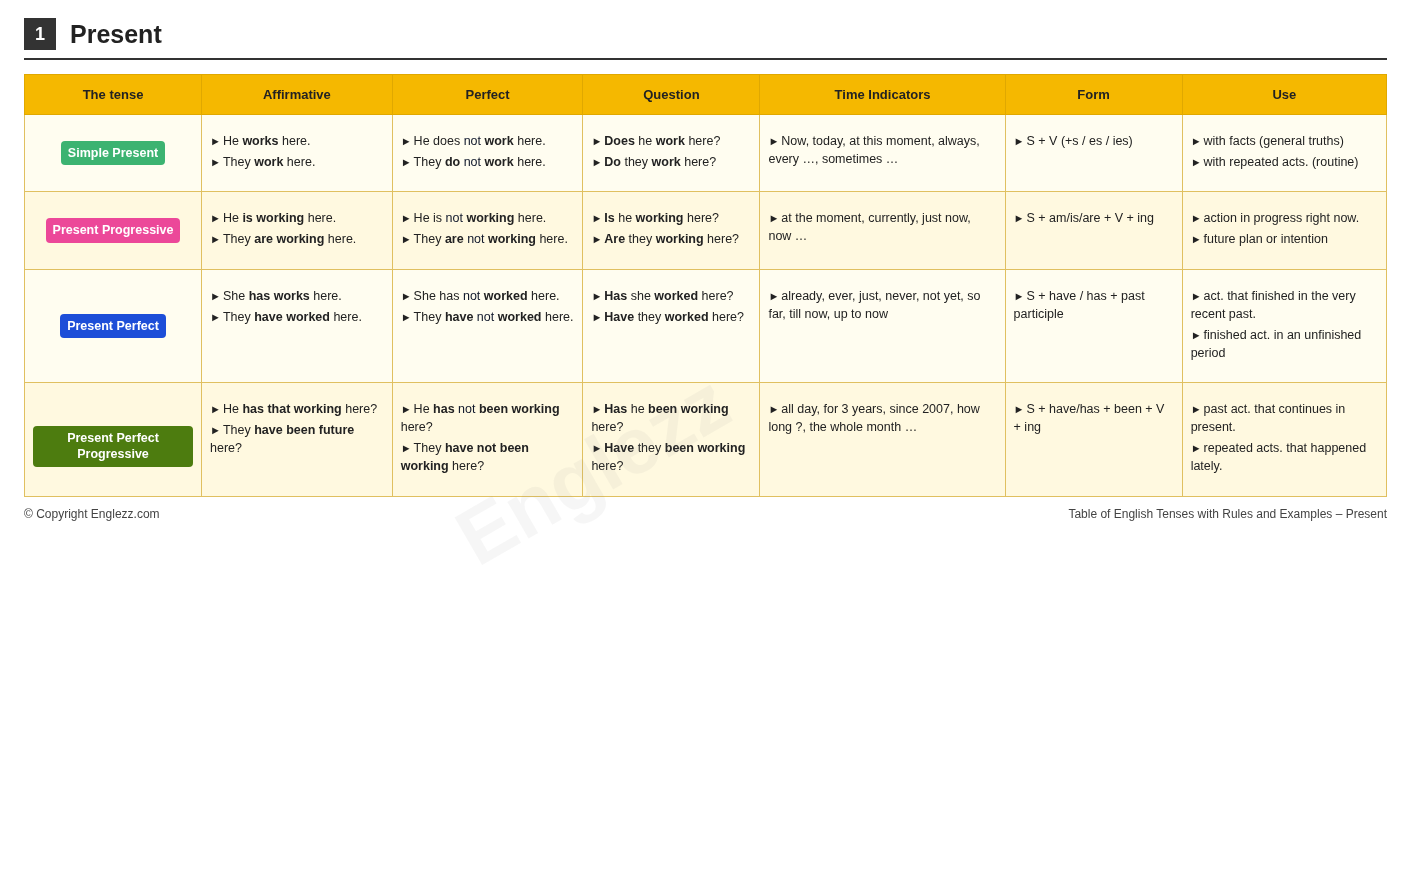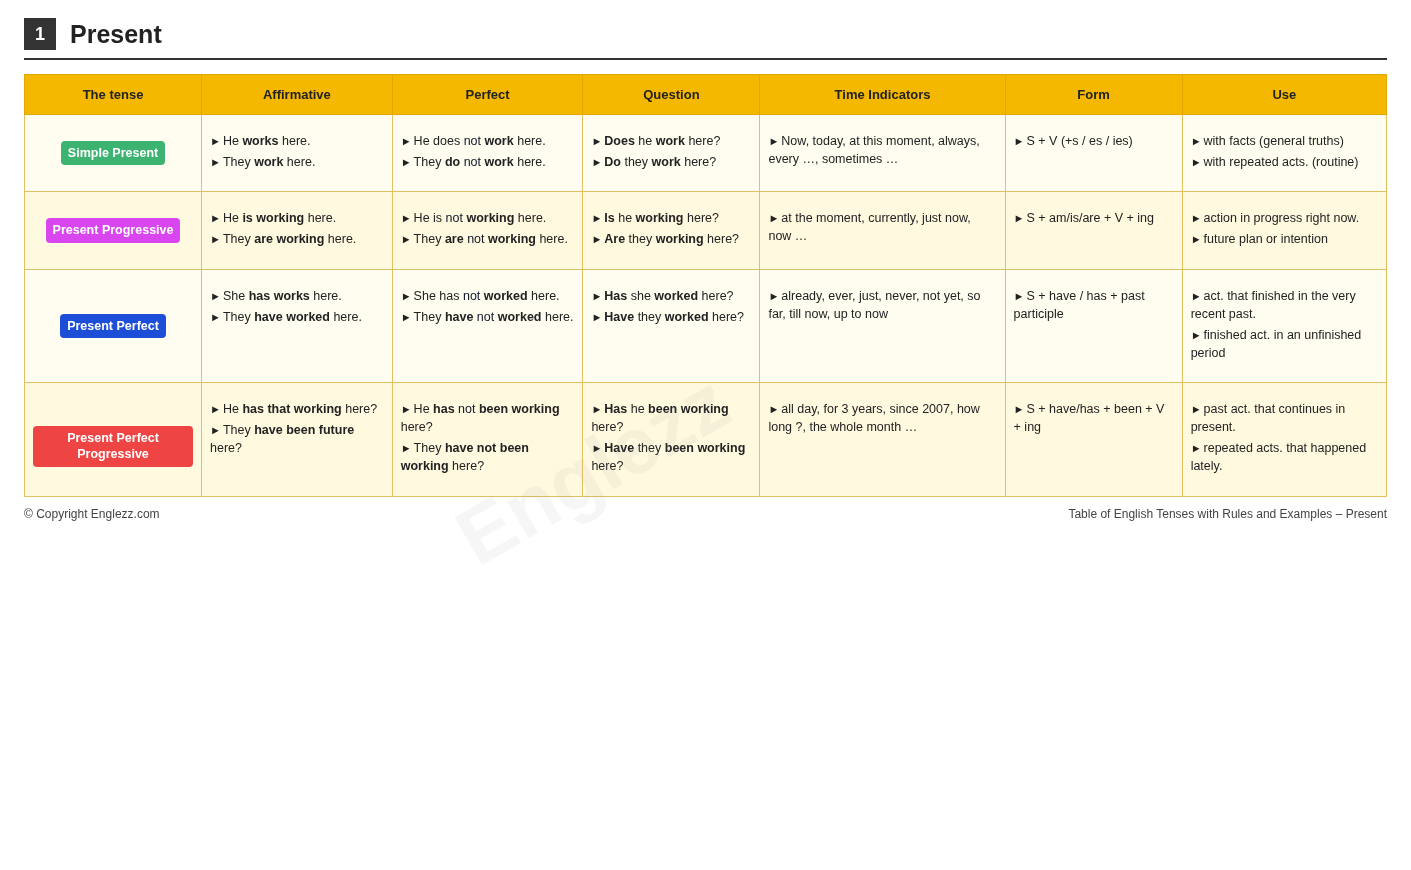--- a/index.html
+++ b/index.html
@@ -79,23 +79,23 @@
       display: inline-block;
       border-radius: 4px;
       padding: 4px 7px;
       font-weight: bold;
       color: #fff;
       font-size: 12.5px;
       line-height: 1.3;
       text-align: center;
     }
     .badge-green   { background: #3cb371; }
-    .badge-blue    { background: #d946ef; }
+    .badge-blue    { background: #ec4899; }
     .badge-orange  { background: #1d4ed8; }
-    .badge-purple  { background: #ef4444; margin-top: 14px; }
+    .badge-purple  { background: #4d7c0f; margin-top: 14px; }
 
     .arrow { font-size: 11px; margin-right: 2px; }
     .bold  { font-weight: bold; }
     .red   { color: #0f172a; }
     .bullet-item { margin-bottom: 3px; }
 
     .footer {
       display: flex;
       justify-content: space-between;
       margin-top: 10px;

